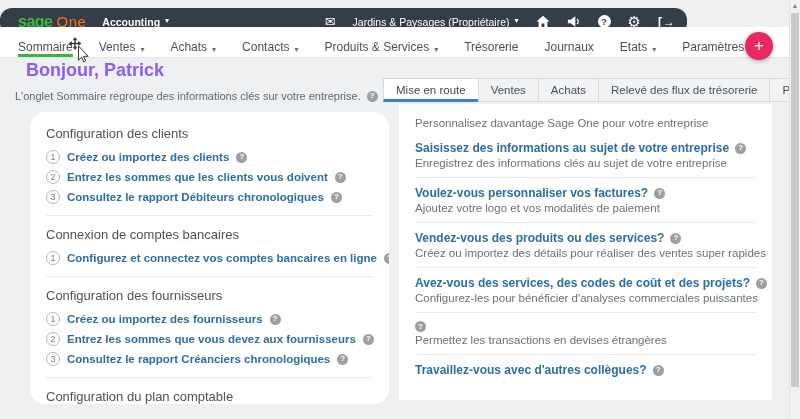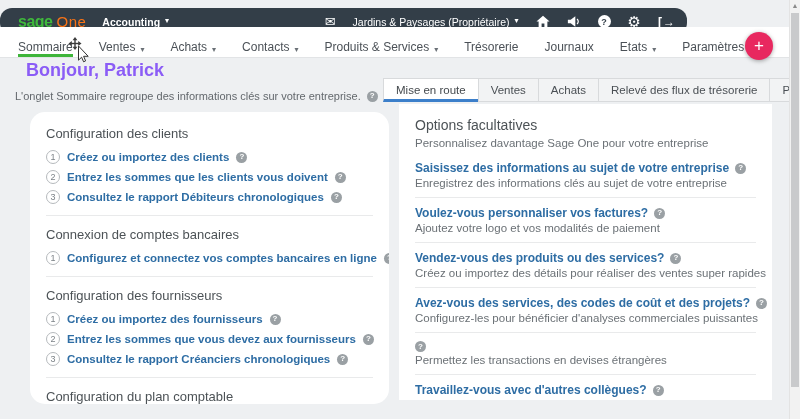--- a/index.html
+++ b/index.html
@@ -217,21 +217,20 @@
       <a class="steplink">Consultez le rapport Créanciers chronologiques</a>
       <span class="helpdot">?</span>
     </div>
     <hr class="divider">
 
     <div class="section-title">Configuration du plan comptable</div>
 
   </div>
 
   <div class="panel panel-right">
-    <div class="opt-head-title">Options facultatives</div>
     <div class="opt-head-sub">Personnalisez davantage Sage One pour votre entreprise</div>
 
     <div class="opt">
       <div class="opt-title-row">
         <a class="opt-link">Saisissez des informations au sujet de votre entreprise</a>
         <span class="helpdot">?</span>
       </div>
       <div class="opt-desc">Enregistrez des informations clés au sujet de votre entreprise</div>
     </div>
     <hr class="divider">

